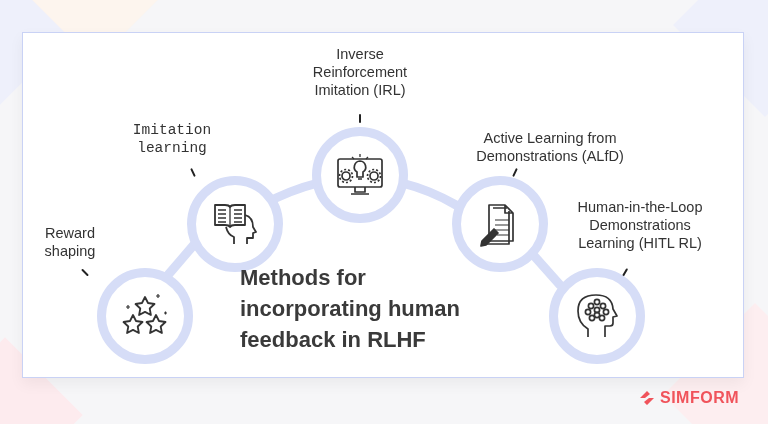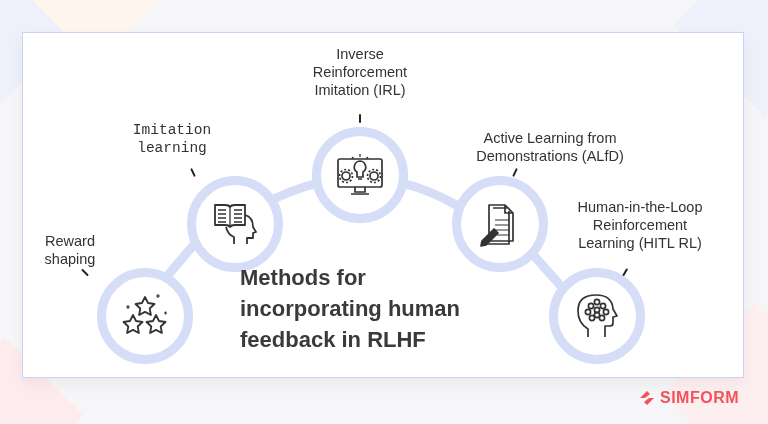--- a/index.html
+++ b/index.html
@@ -26,21 +26,21 @@
 
 <svg class="connect" width="768" height="424">
   <g stroke="#d6ddf7" stroke-width="9" fill="none" stroke-linecap="round">
     <line x1="168" y1="275" x2="198" y2="240"></line>
     <path d="M262 205 Q290 190 318 183"></path>
     <path d="M402 183 Q430 190 456 205"></path>
     <line x1="520" y1="240" x2="560" y2="285"></line>
   </g>
 </svg>
 
-<div class="label" style="left:30px;top:232px;width:80px;">Reward
+<div class="label" style="left:30px;top:224px;width:80px;">Reward
 shaping</div>
 <div class="tick" style="left:84px;top:268px;transform:rotate(-45deg);"></div>
 <div class="node" style="left:97px;top:268px;">
   <svg width="50" height="44" viewBox="0 0 50 44" fill="none" stroke="#333" stroke-width="1.8" stroke-linejoin="round">
     <path d="M25 3 l3 6 6.5 1 -4.8 4.5 1.2 6.5 -5.9 -3.1 -5.9 3.1 1.2 -6.5 -4.8 -4.5 6.5 -1z"></path>
     <path d="M13 21 l3 6 6.5 1 -4.8 4.5 1.2 6.5 -5.9 -3.1 -5.9 3.1 1.2 -6.5 -4.8 -4.5 6.5 -1z"></path>
     <path d="M36 21 l3 6 6.5 1 -4.8 4.5 1.2 6.5 -5.9 -3.1 -5.9 3.1 1.2 -6.5 -4.8 -4.5 6.5 -1z"></path>
     <path d="M6 13 h4 M8 11 v4 M36 2 h4 M38 0 v4 M44 19 h3 M45.5 17.5 v3" stroke-width="1.2"></path>
   </svg>
 </div>
@@ -79,21 +79,21 @@
 <div class="node" style="left:452px;top:176px;">
   <svg width="46" height="46" viewBox="0 0 46 46" fill="none" stroke="#333" stroke-width="1.7" stroke-linejoin="round">
     <path d="M12 4 h16 l8 8 v28 h-24z M28 4 v8 h8"></path>
     <path d="M16 7 h14 M32 10 v33 h-22"></path>
     <path d="M18 19 h14 M18 24 h14 M18 29 h14 M20 34 h12" stroke-width="1.2"></path>
     <path d="M5 40 l12 -12 4 4 -12 12 -5 1z" fill="#333"></path>
   </svg>
 </div>
 
 <div class="label" style="left:565px;top:198px;width:150px;">Human-in-the-Loop
-Reinforcement
+Demonstrations
 Learning (HITL RL)</div>
 <div class="tick" style="left:624px;top:268px;transform:rotate(30deg);"></div>
 <div class="node" style="left:549px;top:268px;">
   <svg width="46" height="48" viewBox="0 0 46 48" fill="none" stroke="#333" stroke-width="1.7" stroke-linejoin="round">
     <path d="M14 45 v-8 q-10 -6 -10 -18 q0 -16 18 -16 q16 0 17 14 l4 7 -4 1 v6 q0 3 -3 3 h-5 v11"></path>
     <circle cx="23" cy="10" r="2.6"></circle>
       <circle cx="17" cy="14" r="2.6"></circle>
       <circle cx="29" cy="14" r="2.6"></circle>
     <circle cx="14" cy="20" r="2.6"></circle>
       <circle cx="23" cy="18" r="2.6"></circle>

